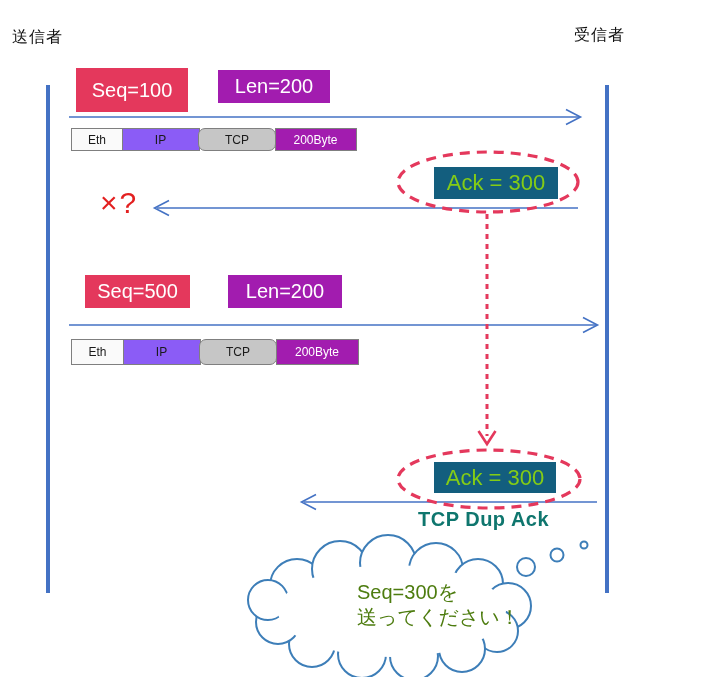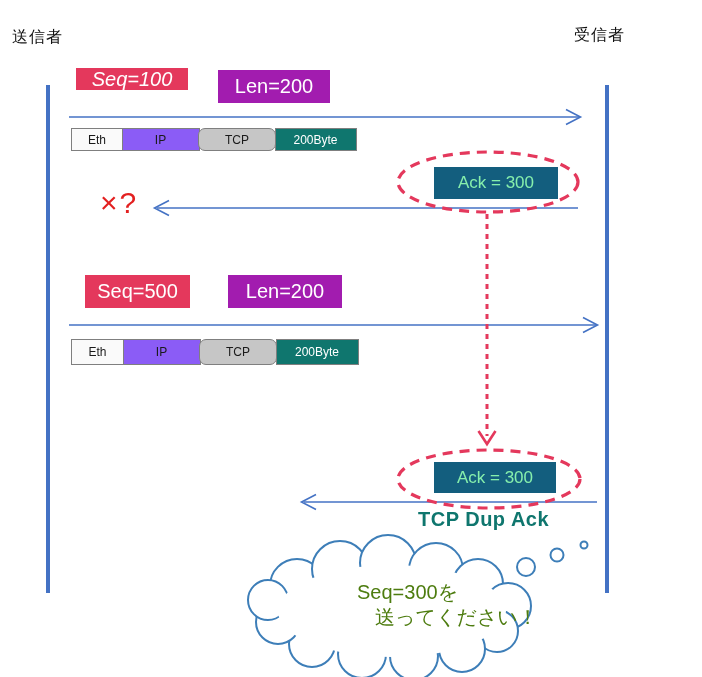--- a/index.html
+++ b/index.html
@@ -10,32 +10,32 @@
   .abs{position:absolute;}
   .actor-label{font-size:16px;color:#111111;letter-spacing:1px;}
   .tag-box{
     position:absolute;display:flex;align-items:center;justify-content:center;
     color:#ffffff;font-size:20px;
   }
   .seq-box{background:#E4385C;}
   .len-box{background:#a21caf;}
   .ack-box{
     position:absolute;display:flex;align-items:center;justify-content:center;
-    background:#135E7E;color:#86efac;font-size:17px;
+    background:#135E7E;color:#84cc16;font-size:22px;
   }
   .packet-row{position:absolute;display:flex;}
   .packet-cell{
     display:flex;align-items:center;justify-content:center;
     border:1.5px solid #7F7F7F;font-size:12px;color:#1a1a1a;box-sizing:border-box;
   }
   .packet-cell + .packet-cell{margin-left:-1.5px;}
   .cell-eth{background:#FAFAFA;}
   .cell-ip{background:#8b5cf6;}
   .cell-tcp{background:#C6C6C6;border-radius:7px;}
-  .cell-payload{background:#0f766e;color:#ffffff !important;}
+  .cell-payload{background:#a21caf;color:#ffffff !important;}
   .row-h1 .packet-cell{height:23px;}
   .row-h2 .packet-cell{height:26px;}
   .lost-marker{font-size:30px;color:#E32020;letter-spacing:2px;}
   .dup-label{font-size:20px;font-weight:bold;color:#0f766e;letter-spacing:0.5px;}
   .cloud-text{font-size:20px;color:#4d7c0f;line-height:25px;white-space:nowrap;margin-left:44px;}
   svg{position:absolute;left:0;top:0;}
 </style>
 </head>
 <body>
 
@@ -95,21 +95,21 @@
     <g stroke="#3D7EB8" stroke-width="2" fill="#ffffff">
       <circle cx="526" cy="567" r="9"></circle>
       <circle cx="557" cy="555" r="6.5"></circle>
       <circle cx="584" cy="545" r="3.5"></circle>
     </g>
   </svg>
 
   <div class="abs actor-label" style="left:12px;top:27px;">送信者</div>
   <div class="abs actor-label" style="left:574px;top:25px;">受信者</div>
 
-  <div class="tag-box seq-box" style="left:76px;top:68px;width:112px;height:22px;font-style:italic;">Seq=100</div>
+  <div class="tag-box seq-box" style="left:76px;top:68px;width:112px;height:44px;">Seq=100</div>
   <div class="tag-box len-box" style="left:218px;top:70px;width:112px;height:33px;">Len=200</div>
 
   <div class="packet-row row-h1" style="left:71px;top:128px;">
     <div class="packet-cell cell-eth" style="width:52px;">Eth</div>
     <div class="packet-cell cell-ip" style="width:78px;">IP</div>
     <div class="packet-cell cell-tcp" style="width:78px;">TCP</div>
     <div class="packet-cell cell-payload" style="width:82px;">200Byte</div>
   </div>
 
   <div class="ack-box" style="left:434px;top:167px;width:124px;height:32px;">Ack = 300</div>
@@ -123,15 +123,15 @@
     <div class="packet-cell cell-eth" style="width:53px;">Eth</div>
     <div class="packet-cell cell-ip" style="width:78px;">IP</div>
     <div class="packet-cell cell-tcp" style="width:78px;">TCP</div>
     <div class="packet-cell cell-payload" style="width:83px;">200Byte</div>
   </div>
 
   <div class="ack-box" style="left:434px;top:462px;width:122px;height:31px;">Ack = 300</div>
   <div class="abs dup-label" style="left:418px;top:508px;">TCP Dup Ack</div>
 
   <div class="abs cloud-text" style="left:313px;top:580px;">Seq=300を</div>
-  <div class="abs cloud-text" style="left:331px;top:605px;">送ってください！</div>
+  <div class="abs cloud-text" style="left:313px;top:605px;">送ってください！</div>
 
 </div>
 
 </body></html>

